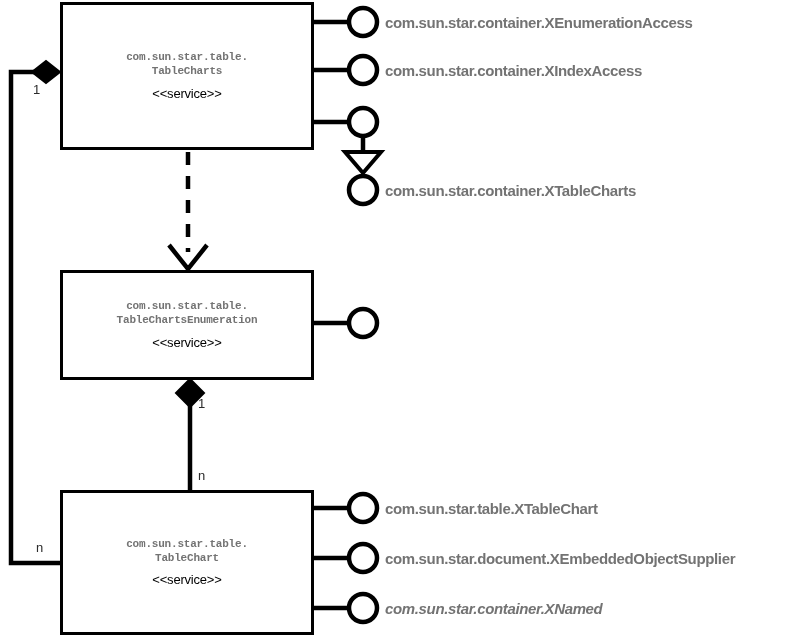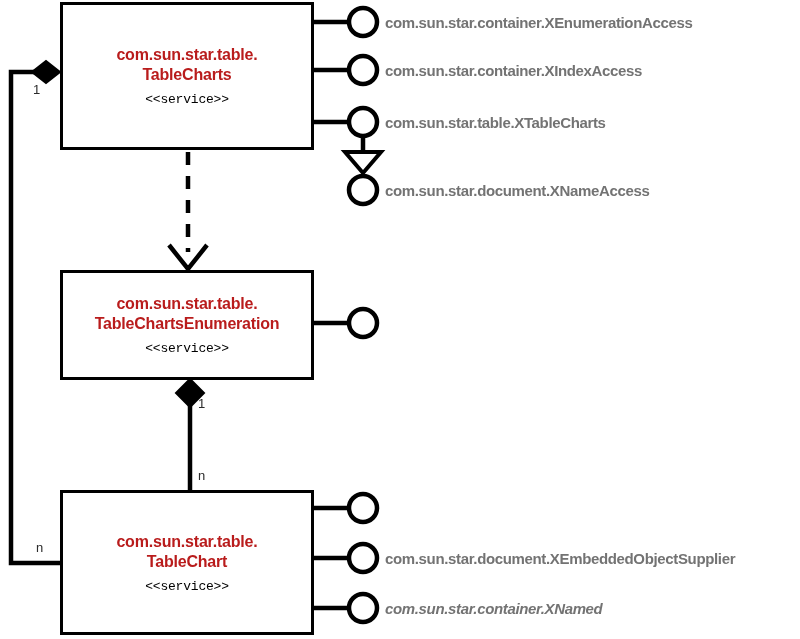--- a/index.html
+++ b/index.html
@@ -30,30 +30,30 @@
     box-sizing: border-box;
     border: 3px solid #000000;
     background: #ffffff;
     display: flex;
     flex-direction: column;
     align-items: center;
     justify-content: center;
     text-align: center;
   }
   .uml-class-name {
-    font-family: Liberation Sans, sans-serif;
+    font-family: Liberation Mono, monospace;
     font-weight: bold;
-    font-size: 16px;
+    font-size: 11px;
     line-height: 1.25;
-    color: #b91c1c;
+    color: #737373;
     letter-spacing: -0.2px;
     white-space: pre-line;
   }
   .uml-stereotype {
-    font-family: Liberation Mono, monospace;
+    font-family: Liberation Sans, sans-serif;
     font-weight: normal;
     font-size: 13px;
     color: #000000;
     margin-top: 7px;
     letter-spacing: -0.2px;
   }
   .iface-label {
     position: absolute;
     font-family: "Liberation Sans", sans-serif;
     font-weight: bold;
@@ -140,22 +140,22 @@
   </div>
 
   <div class="uml-class-box" style="left:60px; top:490px; width:254px; height:145px;">
     <div class="uml-class-name">com.sun.star.table.
 TableChart</div>
     <div class="uml-stereotype">&lt;&lt;service&gt;&gt;</div>
   </div>
 
   <div class="iface-label" style="left:385px; top:22px;">com.sun.star.container.XEnumerationAccess</div>
   <div class="iface-label" style="left:385px; top:70px;">com.sun.star.container.XIndexAccess</div>
-  <div class="iface-label" style="left:385px; top:122px;">com.sun.star.table.XTableCharts</div>
-  <div class="iface-label" style="left:385px; top:190px;">com.sun.star.document.XNameAccess</div>
+  <div class="iface-label" style="left:385px; top:190px;">com.sun.star.container.XTableCharts</div>
+  <div class="iface-label" style="left:385px; top:508px;">com.sun.star.table.XTableChart</div>
   <div class="iface-label" style="left:385px; top:558px;text-align:right;">com.sun.star.document.XEmbeddedObjectSupplier</div>
   <div class="iface-label" style="left:385px; top:608px;font-style:italic;">com.sun.star.container.XNamed</div>
 
   <div class="mult-label" style="left:33px; top:82px;">1</div>
   <div class="mult-label" style="left:198px; top:396px;">1</div>
   <div class="mult-label" style="left:198px; top:468px;">n</div>
   <div class="mult-label" style="left:36px; top:540px;">n</div>
 
 </div>
 

